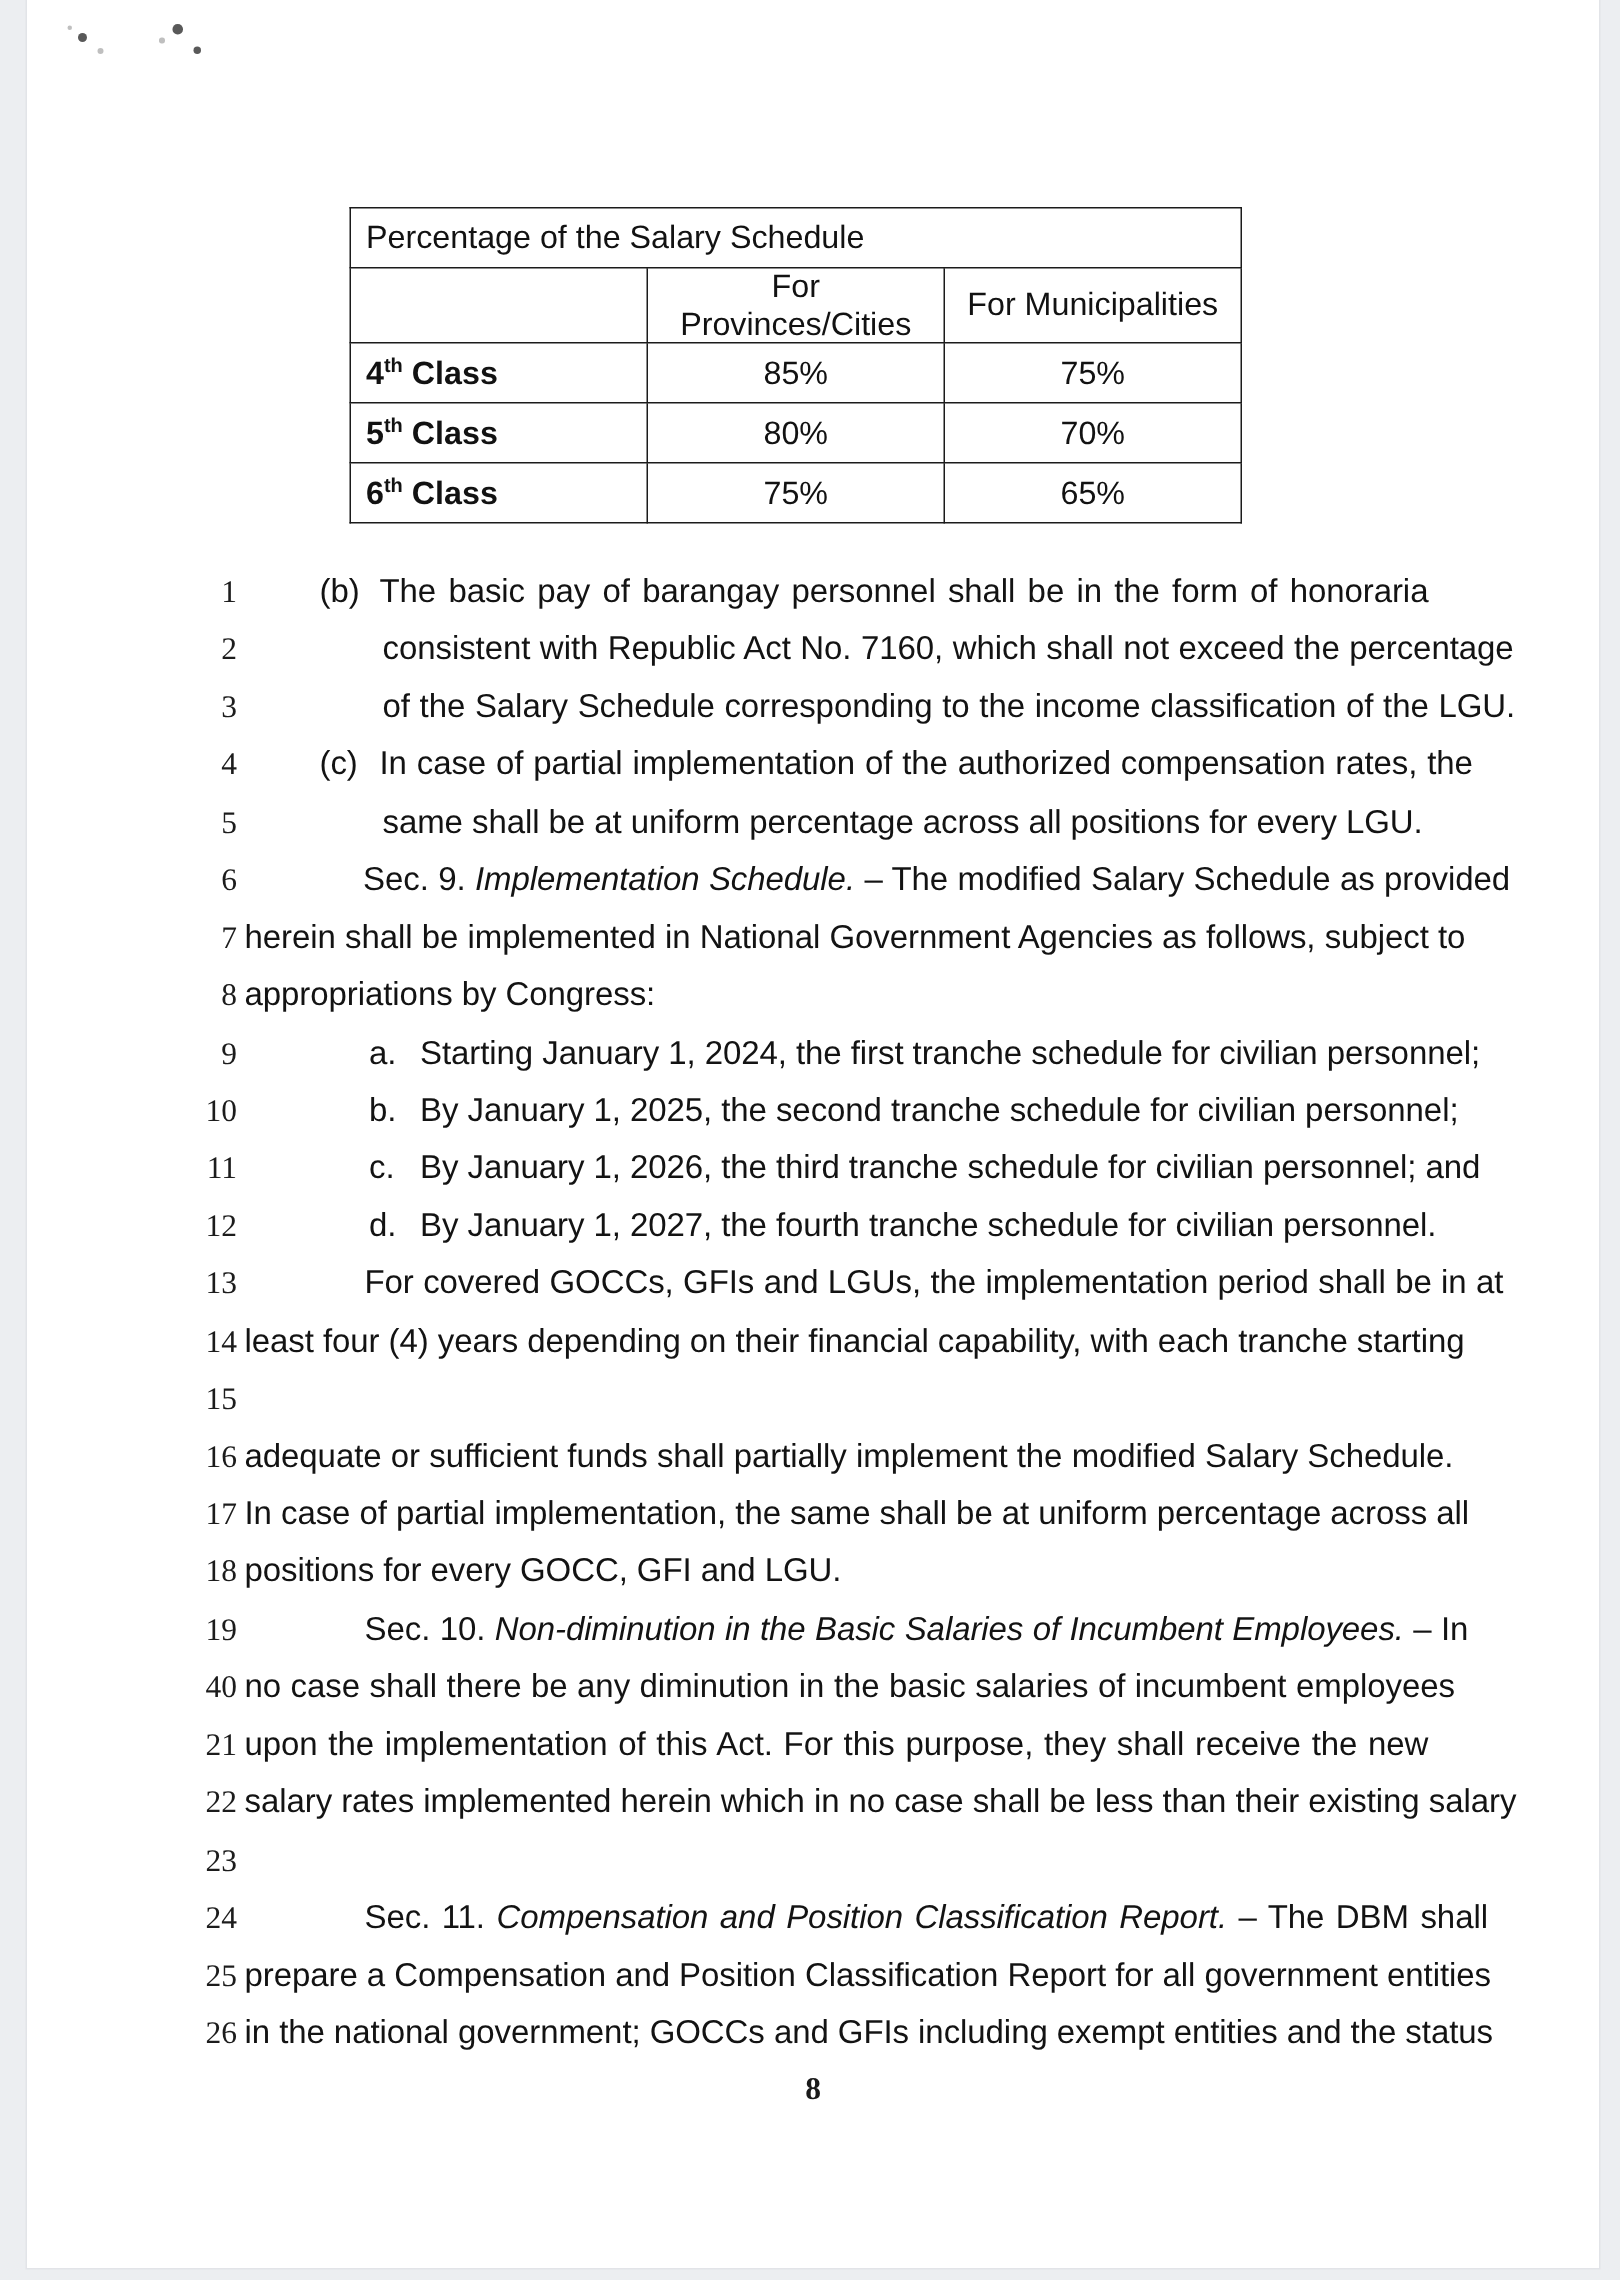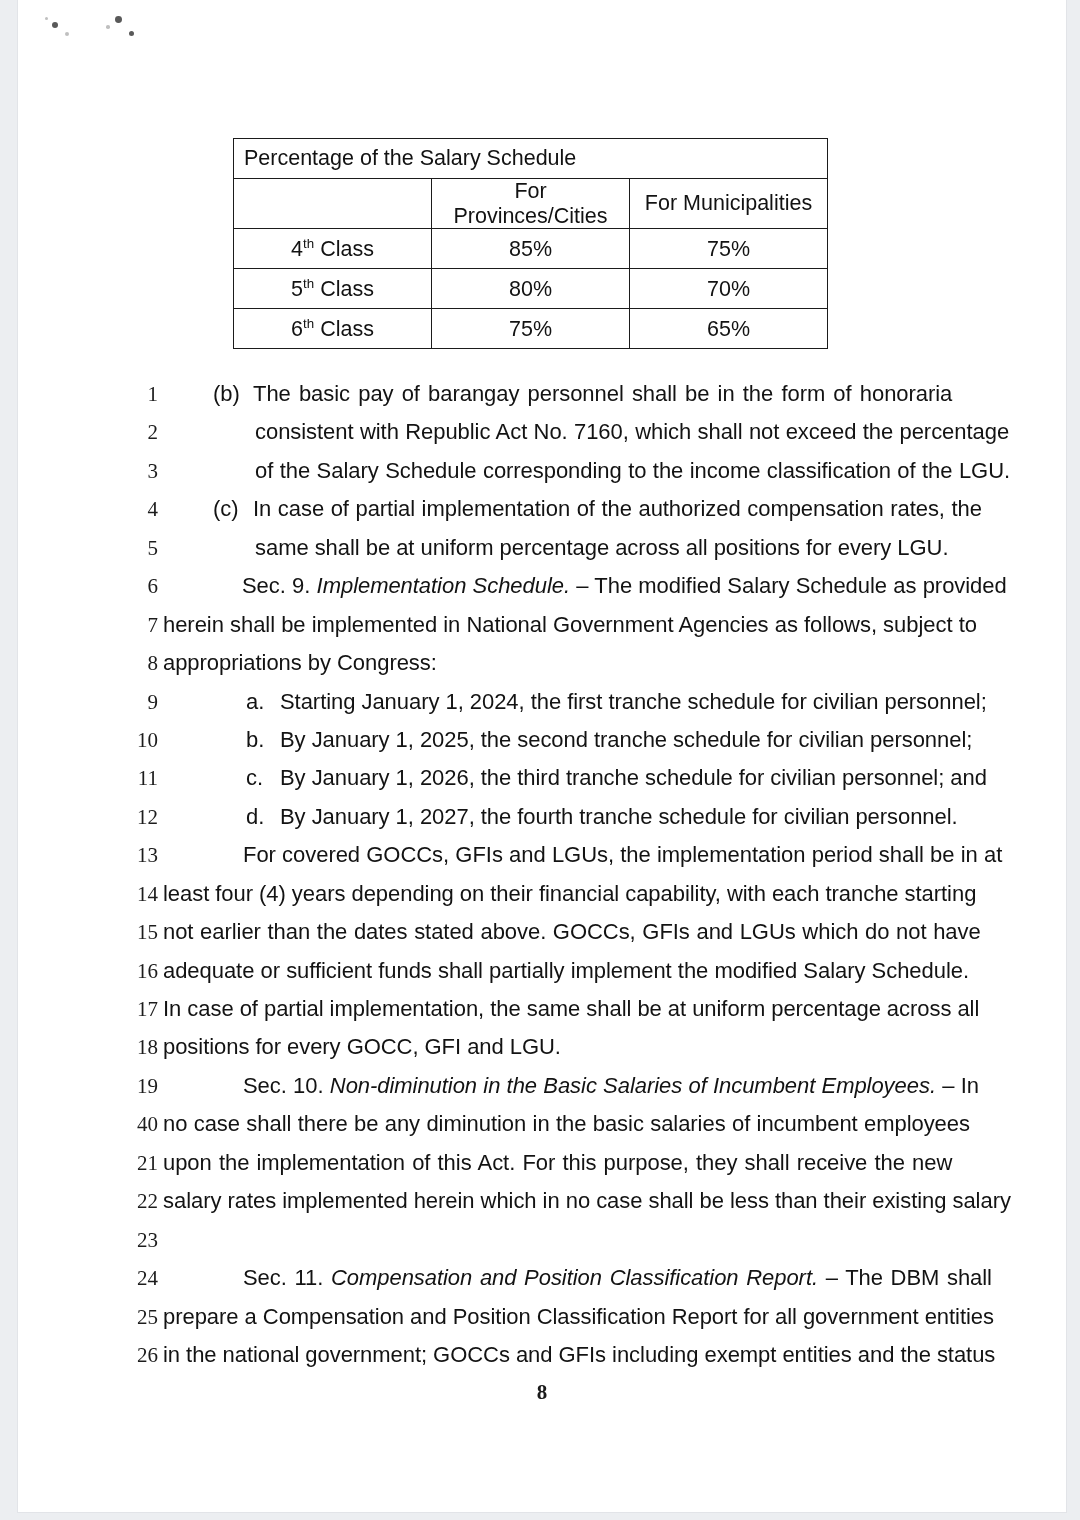--- a/index.html
+++ b/index.html
@@ -49,21 +49,21 @@
     font-size: 21.5px;
     color: #121212;
   }
   table.salary td {
     border: 1.6px solid #1b1b1b;
     height: 39px;
     padding: 0 10px;
     vertical-align: middle;
     line-height: 1.15;
   }
-  td.c-label { width: 198px; text-align: center; }
+  td.c-label { width: 198px; text-align: left; font-weight: bold; }
   td.c-prov  { width: 212px; text-align: center; }
   td.c-muni  { width: 185px; text-align: center; }
   td.title-cell { text-align: left; height: 41px; }
   td.blank-cell { border-right: 1.6px solid #1b1b1b; }
   sup.ord { font-size: 0.62em; vertical-align: super; line-height: 0; }
 
   
   #body-lines {
     position: absolute;
     left: 0;
@@ -217,21 +217,20 @@
       <div class="tline">
         <div class="lineno">13</div>
         <div class="ltext ind-par" style="word-spacing: 0.2px;"><span class="seg">For covered GOCCs, GFIs and LGUs, the implementation period shall be in at</span></div>
       </div>
       <div class="tline">
         <div class="lineno">14</div>
         <div class="ltext ind-0"><span class="seg">least four (4) years depending on their financial capability, with each tranche starting</span></div>
       </div>
       <div class="tline">
         <div class="lineno">15</div>
-        <div class="ltext ind-0" style="word-spacing: 0.6px;"><span class="seg">not earlier than the dates stated above. GOCCs, GFIs and LGUs which do not have</span></div>
       </div>
       <div class="tline">
         <div class="lineno">16</div>
         <div class="ltext ind-0" style="word-spacing: 0.1px;"><span class="seg">adequate or sufficient funds shall partially implement the modified Salary Schedule.</span></div>
       </div>
       <div class="tline">
         <div class="lineno">17</div>
         <div class="ltext ind-0"><span class="seg">In case of partial implementation, the same shall be at uniform percentage across all</span></div>
       </div>
       <div class="tline">

